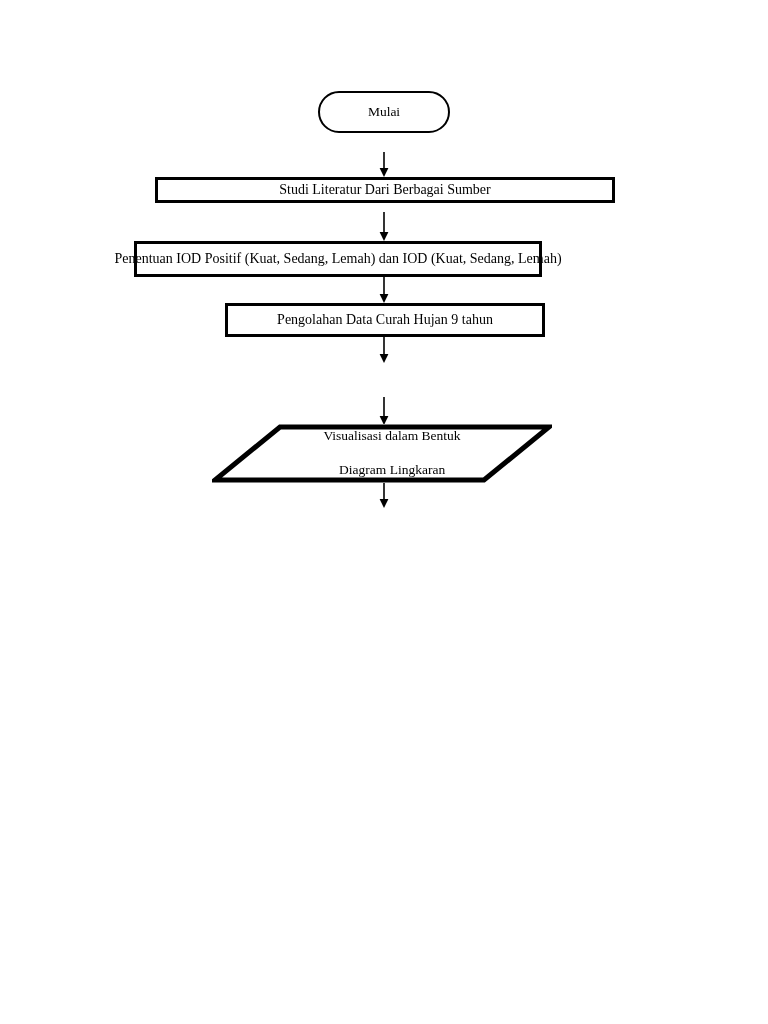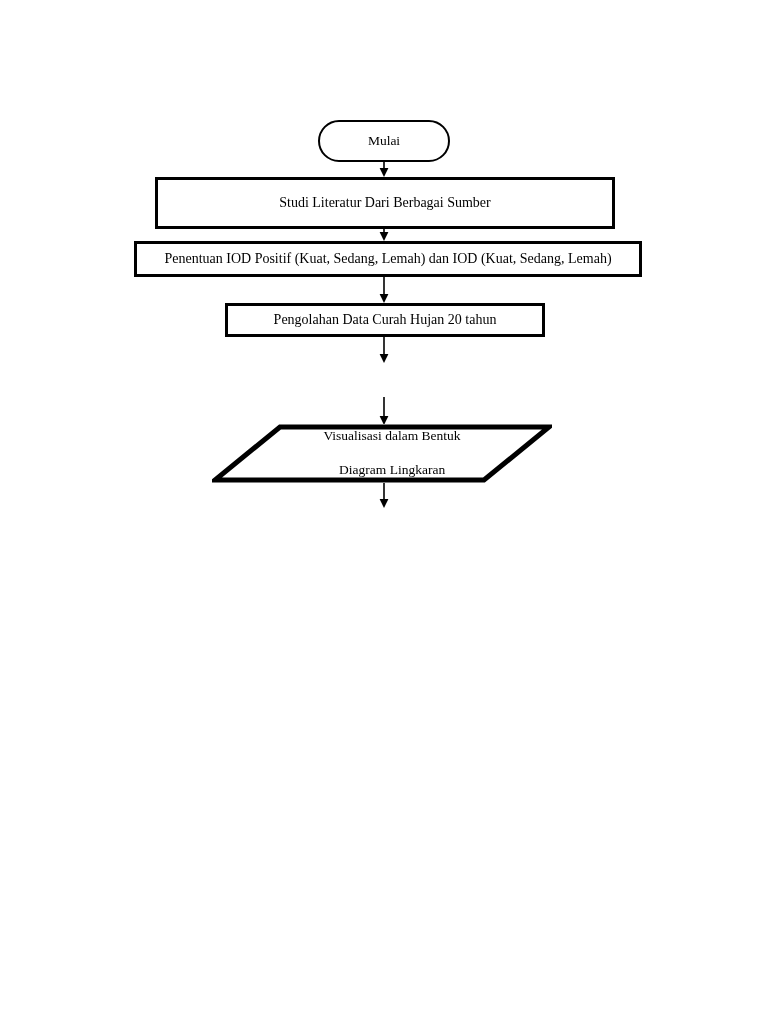--- a/index.html
+++ b/index.html
@@ -37,23 +37,23 @@
   .terminator {
     border: 2.5px solid #000000;
     border-radius: 999px;
   }
   .node-label {
     display: block;
     line-height: 1.25;
     white-space: pre;
   }
   
-  #node-start   { left: 318px; top: 120px; width: 132px; height: 42px; font-size: 13.5px; }
-  #node-step-1  { left: 155px; top: 177px; width: 460px; height: 52px; font-size: 14px; justify-content: center; }
-  #node-step-2  { left: 134px; top: 241px; width: 508px; height: 36px; font-size: 14px; }
+  #node-start   { left: 318px; top: 91px; width: 132px; height: 42px; font-size: 13.5px; }
+  #node-step-1  { left: 155px; top: 177px; width: 460px; height: 26px; font-size: 14px; justify-content: center; }
+  #node-step-2  { left: 134px; top: 241px; width: 408px; height: 36px; font-size: 14px; }
   #node-step-3  { left: 225px; top: 303px; width: 320px; height: 34px; font-size: 14px; }
   #node-step-4  { left: 126px; top: 363px; width: 520px; height: 35px; font-size: 14px; }
   #node-output  { left: 212px; top: 424px; width: 340px; height: 59px; font-size: 13.5px; }
   #node-end     { left: 318px; top: 507px; width: 132px; height: 46px; font-size: 13.5px; }
 
   
   #node-output { border: none; }
   #node-output .node-label { position: relative; z-index: 2; }
   .para-svg {
     position: absolute;
@@ -108,21 +108,21 @@
 
   <div class="node process" id="node-step-1">
     <span class="node-label">Studi Literatur Dari Berbagai Sumber</span>
   </div>
 
   <div class="node process" id="node-step-2">
     <span class="node-label">Penentuan IOD Positif (Kuat, Sedang, Lemah) dan IOD (Kuat, Sedang, Lemah)</span>
   </div>
 
   <div class="node process" id="node-step-3">
-    <span class="node-label">Pengolahan Data Curah Hujan 20 tahun</span>
+    <span class="node-label">Pengolahan Data Curah Hujan 9 tahun</span>
   </div>
 
 
   <div class="node" id="node-output">
     <svg class="para-svg" viewBox="0 0 340 59" preserveAspectRatio="none">
       <polygon points="68,3 337,3 272,56 3,56" fill="#ffffff" stroke="#000000" stroke-width="5" vector-effect="non-scaling-stroke"></polygon>
     </svg>
     <span class="node-label">
       <span>Visualisasi dalam Bentuk</span><br>
       <span>Diagram Lingkaran</span>

